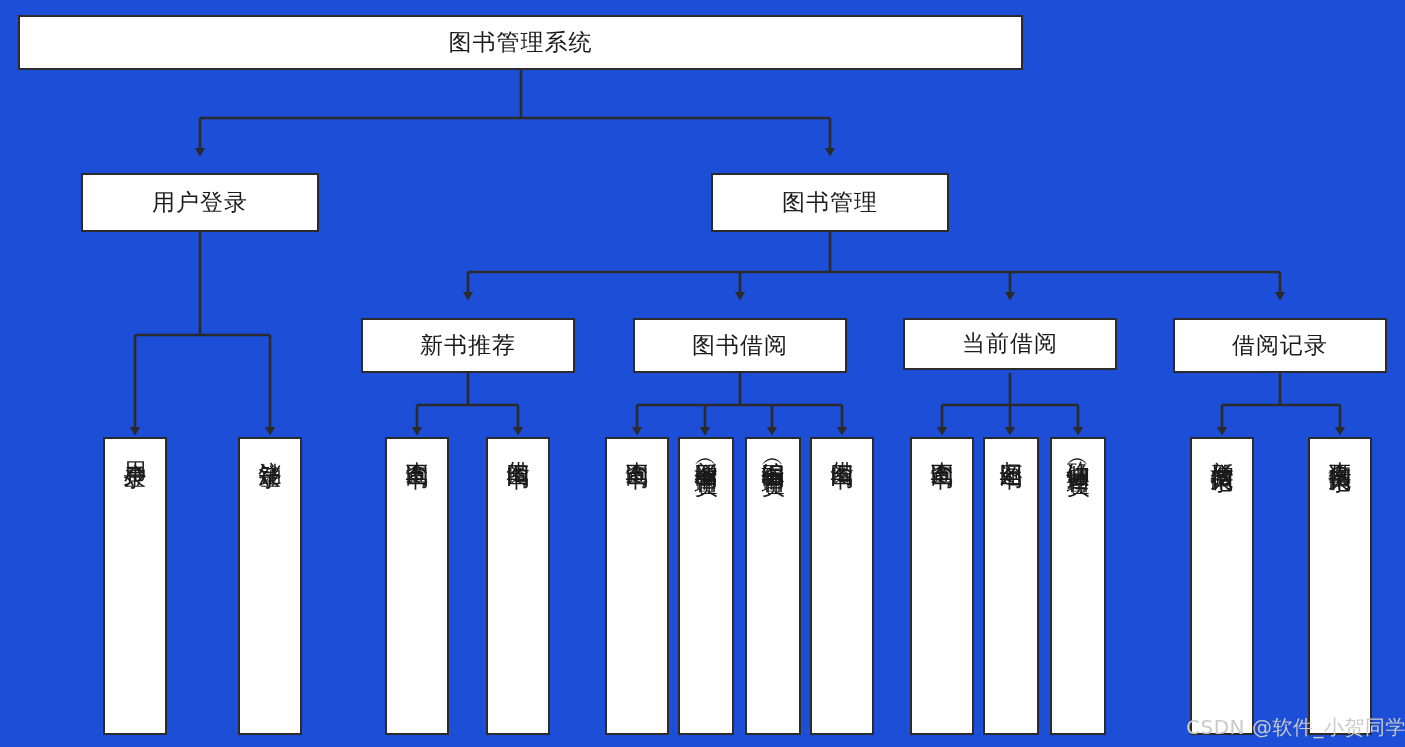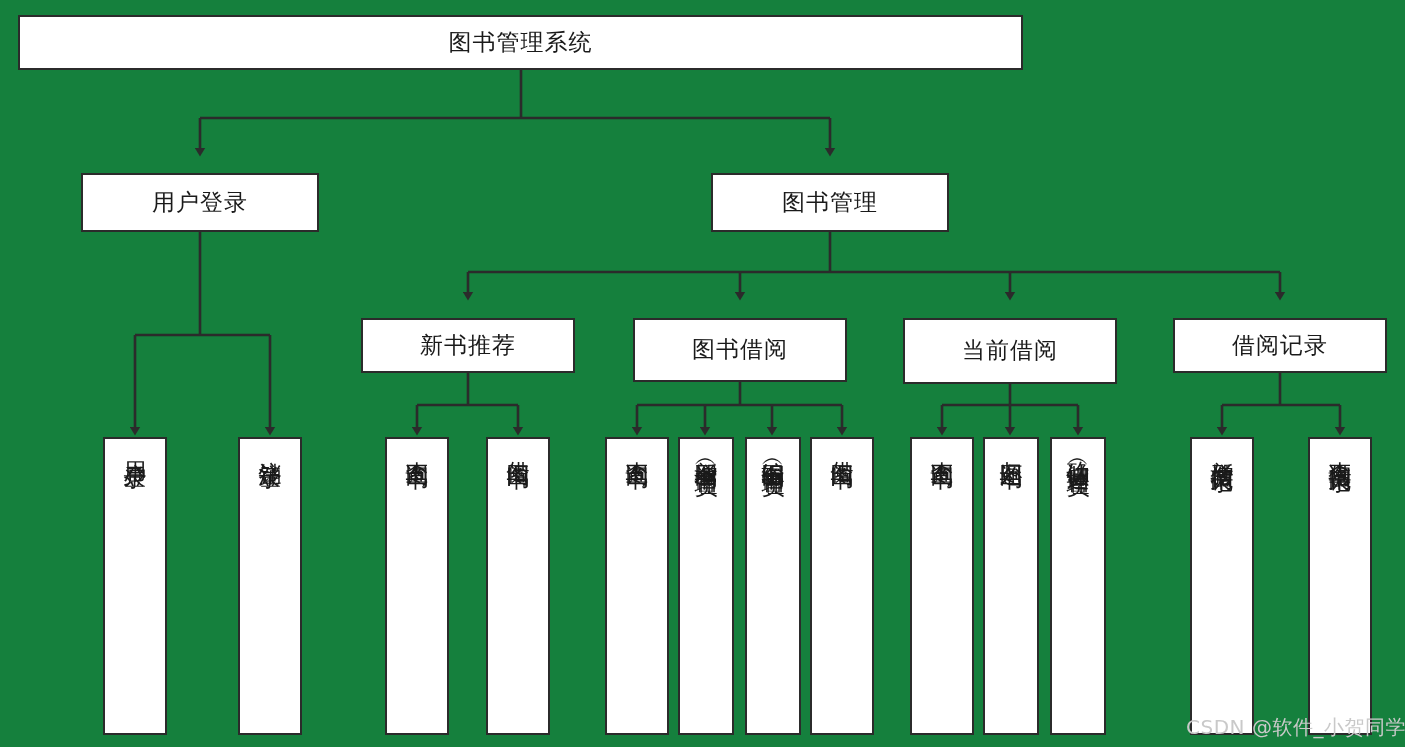--- a/index.html
+++ b/index.html
@@ -7,21 +7,21 @@
     padding: 0;
     background: #ffffff;
   }
   body {
     font-family: "DejaVu Sans", "Liberation Sans", sans-serif;
   }
   #canvas {
     position: relative;
     width: 1405px;
     height: 747px;
-    background: #15803d;
+    background: #1d4ed8;
     overflow: hidden;
   }
   #edges {
     position: absolute;
     left: 0;
     top: 0;
     width: 1405px;
     height: 747px;
     pointer-events: none;
   }
@@ -129,24 +129,24 @@
   <div class="node l1" style="left:81px; top:173px; width:238px; height:59px;">
     <span class="label">用户登录</span>
   </div>
   <div class="node l2" style="left:361px; top:318px; width:214px; height:55px;">
     <span class="label">新书推荐</span>
   </div>
 
   <div class="node l1" style="left:711px; top:173px; width:238px; height:59px;">
     <span class="label">图书管理</span>
   </div>
-  <div class="node l2" style="left:633px; top:318px; width:214px; height:64px;text-align:right;">
+  <div class="node l2" style="left:633px; top:318px; width:214px; height:55px;text-align:right;">
     <span class="label">图书借阅</span>
   </div>
-  <div class="node l2" style="left:903px; top:318px; width:214px; height:66px;">
+  <div class="node l2" style="left:903px; top:318px; width:214px; height:52px;">
     <span class="label">当前借阅</span>
   </div>
   <div class="node l2" style="left:1173px; top:318px; width:214px; height:55px;justify-content:center;">
     <span class="label">借阅记录</span>
   </div>
 
   <div class="node leaf" style="left:103px; top:437px; width:64px; height:298px;">
     <span class="label">用户登录</span>
   </div>
   <div class="node leaf" style="left:238px; top:437px; width:64px; height:298px;">

